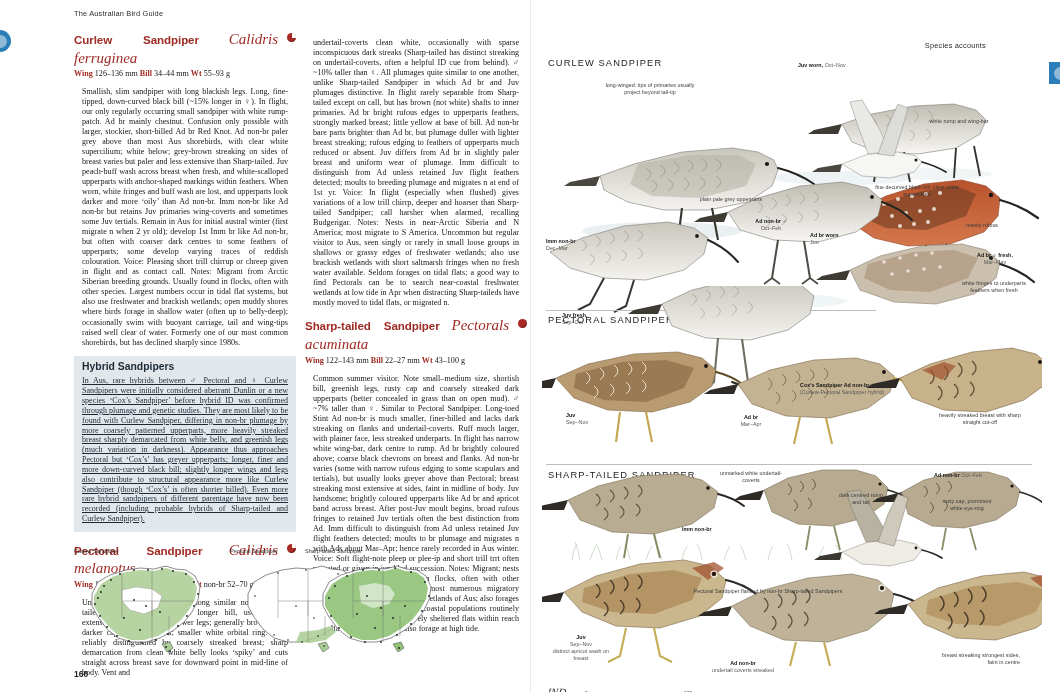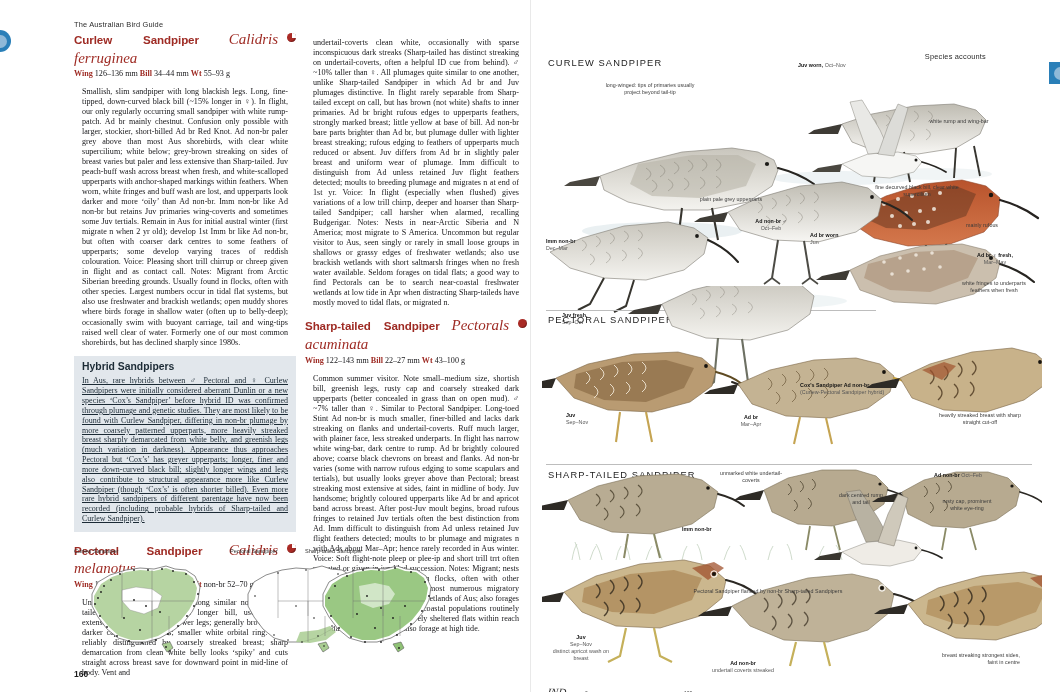--- a/index.html
+++ b/index.html
@@ -12,21 +12,21 @@
     overflow: hidden;
     position: relative;
   }
   .spread { position: absolute; inset: 0; display: flex; }
   .page { position: relative; height: 692px; background: #fff; }
   .page-left  { width: 530px; }
   .page-right { width: 530px; margin-top: 32px; }
 
   
   .runhead {
-    position: absolute; top: 20px;
+    position: absolute; top: 9px;
     font-family: "Liberation Sans", sans-serif;
     font-size: 7.4px; color: #2b2b2b; letter-spacing: .2px;
   }
   .runhead-left  { left: 74px; }
   .runhead-right { right: 74px; }
 
   .folio {
     position: absolute; bottom: 13px;
     font-family: "Liberation Sans", sans-serif;
     font-size: 8.5px; font-weight: bold; color: #1d1d1d;

